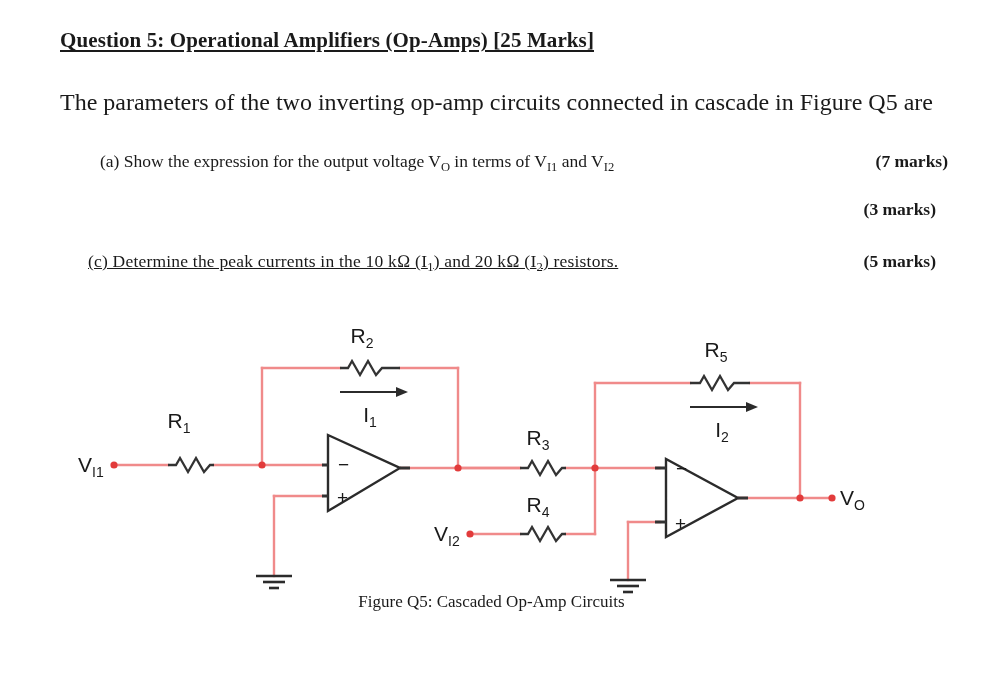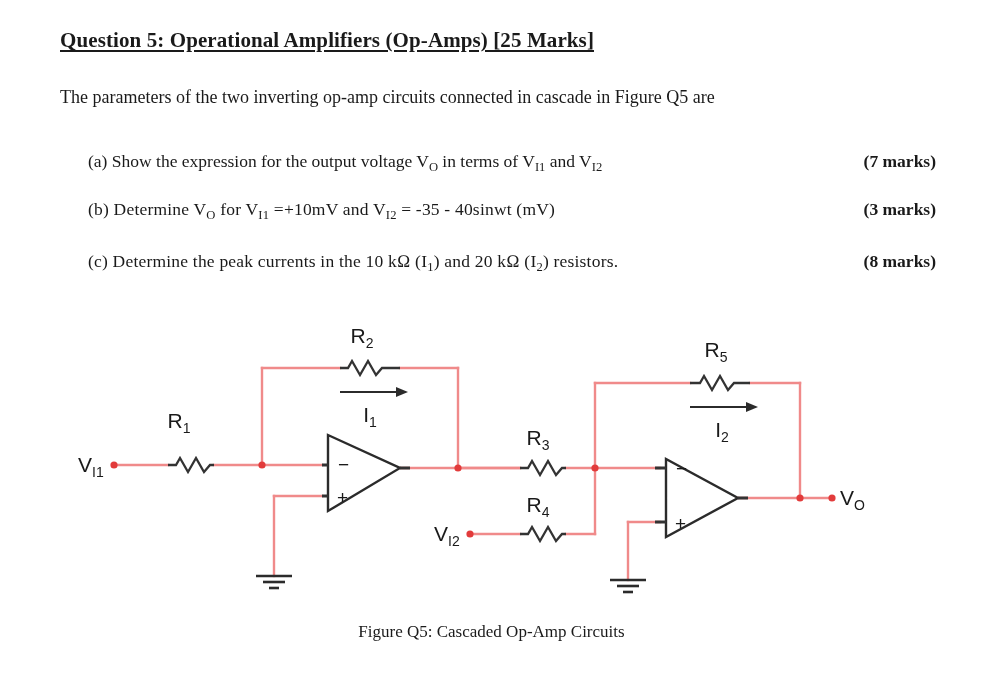--- a/index.html
+++ b/index.html
@@ -17,44 +17,44 @@
     position:absolute; left:60px; top:28px;
     font-size:21px; font-weight:bold;
     text-decoration:underline;
     text-underline-offset:3px;
     letter-spacing:0.1px;
     white-space:nowrap;
   }
 
   .intro {
     position:absolute; left:60px; top:84px; width:880px;
-    font-size:18px; line-height:1.55;
+    font-size:24px; line-height:1.55;
   }
   .intro .line2 { display:block; }
 
   .part {
     position:absolute; left:88px; width:870px;
     font-size:17.5px; line-height:1.5;
   }
   .part .marks {
     position:absolute; right:22px; top:0;
     font-weight:bold; white-space:nowrap;
   }
-  .part-a { top:148px; }
+  .part-a { top:148px;margin-left:12px; }
   .part-b { top:196px; }
-  .part-c { top:248px; }
+  .part-c { top:248px;text-decoration:underline; }
   .part-b .ptext, .part-c .ptext { letter-spacing:0.2px; }
 
   sub { font-size:0.72em; vertical-align:-0.28em; }
 
   .fig-wrap { position:absolute; left:0; top:318px; width:983px; height:310px; }
   svg.circuit { display:block; }
 
   .caption {
-    position:absolute; left:0; top:622px; width:983px;
+    position:absolute; left:0; top:592px; width:983px;
     text-align:center; font-size:17px;
   }
 
   text.lbl { font-family:"Liberation Sans", sans-serif; fill:#1a1a1a; }
 </style>
 </head>
 <body>
 
 <div class="page">
 
@@ -66,33 +66,29 @@
 
   <div class="part part-a">
     <span class="ptext">
       <span>(a)</span>
       Show the expression for the output voltage V<sub>O</sub> in terms of V<sub>I1</sub> and V<sub>I2</sub>
     </span>
     <span class="marks">(7 marks)</span>
   </div>
 
   <div class="part part-b">
-    <span class="ptext">
-      <span>(b)</span>
-      Determine V<sub>O</sub> for V<sub>I1</sub> =+10mV and V<sub>I2</sub> = -35 - 40sinwt (mV)
-    </span>
     <span class="marks">(3 marks)</span>
   </div>
 
   <div class="part part-c">
     <span class="ptext">
       <span>(c)</span>
       Determine the peak currents in the 10 kΩ (I<sub>1</sub>) and 20 kΩ (I<sub>2</sub>) resistors.
     </span>
-    <span class="marks">(8 marks)</span>
+    <span class="marks">(5 marks)</span>
   </div>
 
   <div class="fig-wrap">
     <svg class="circuit" width="983" height="310" viewBox="0 0 983 310">
       <g stroke="#f08a8a" stroke-width="2.4" fill="none" stroke-linecap="square">
 
         <line x1="114" y1="147" x2="168" y2="147"></line>
         <line x1="214" y1="147" x2="262" y2="147"></line>
         <line x1="262" y1="147" x2="322" y2="147"></line>
 

